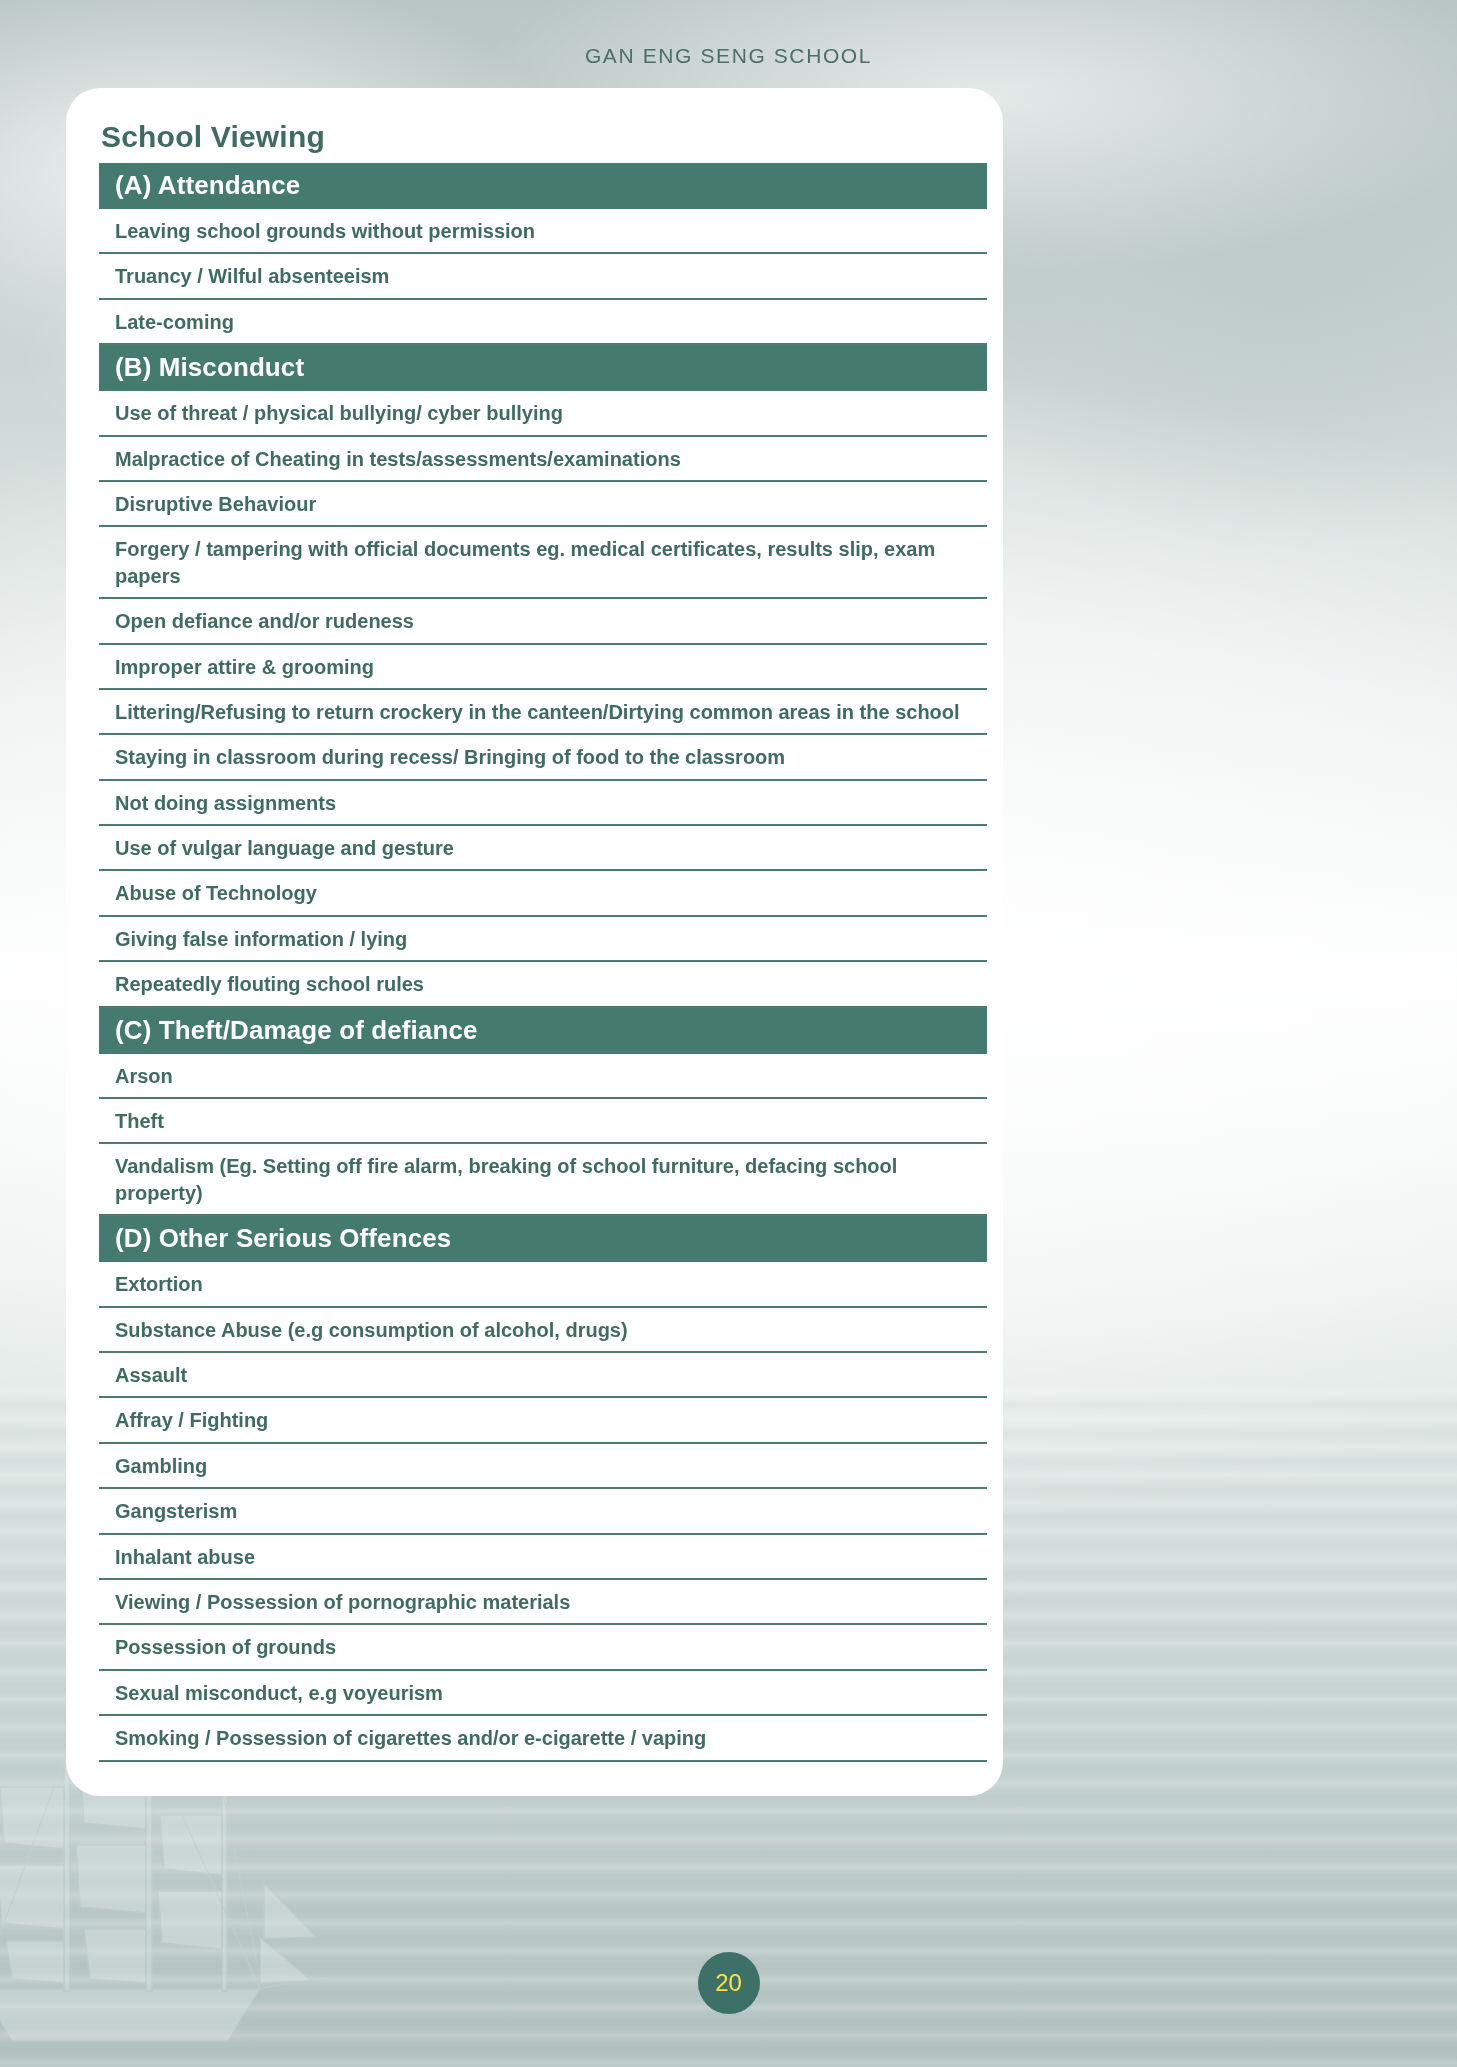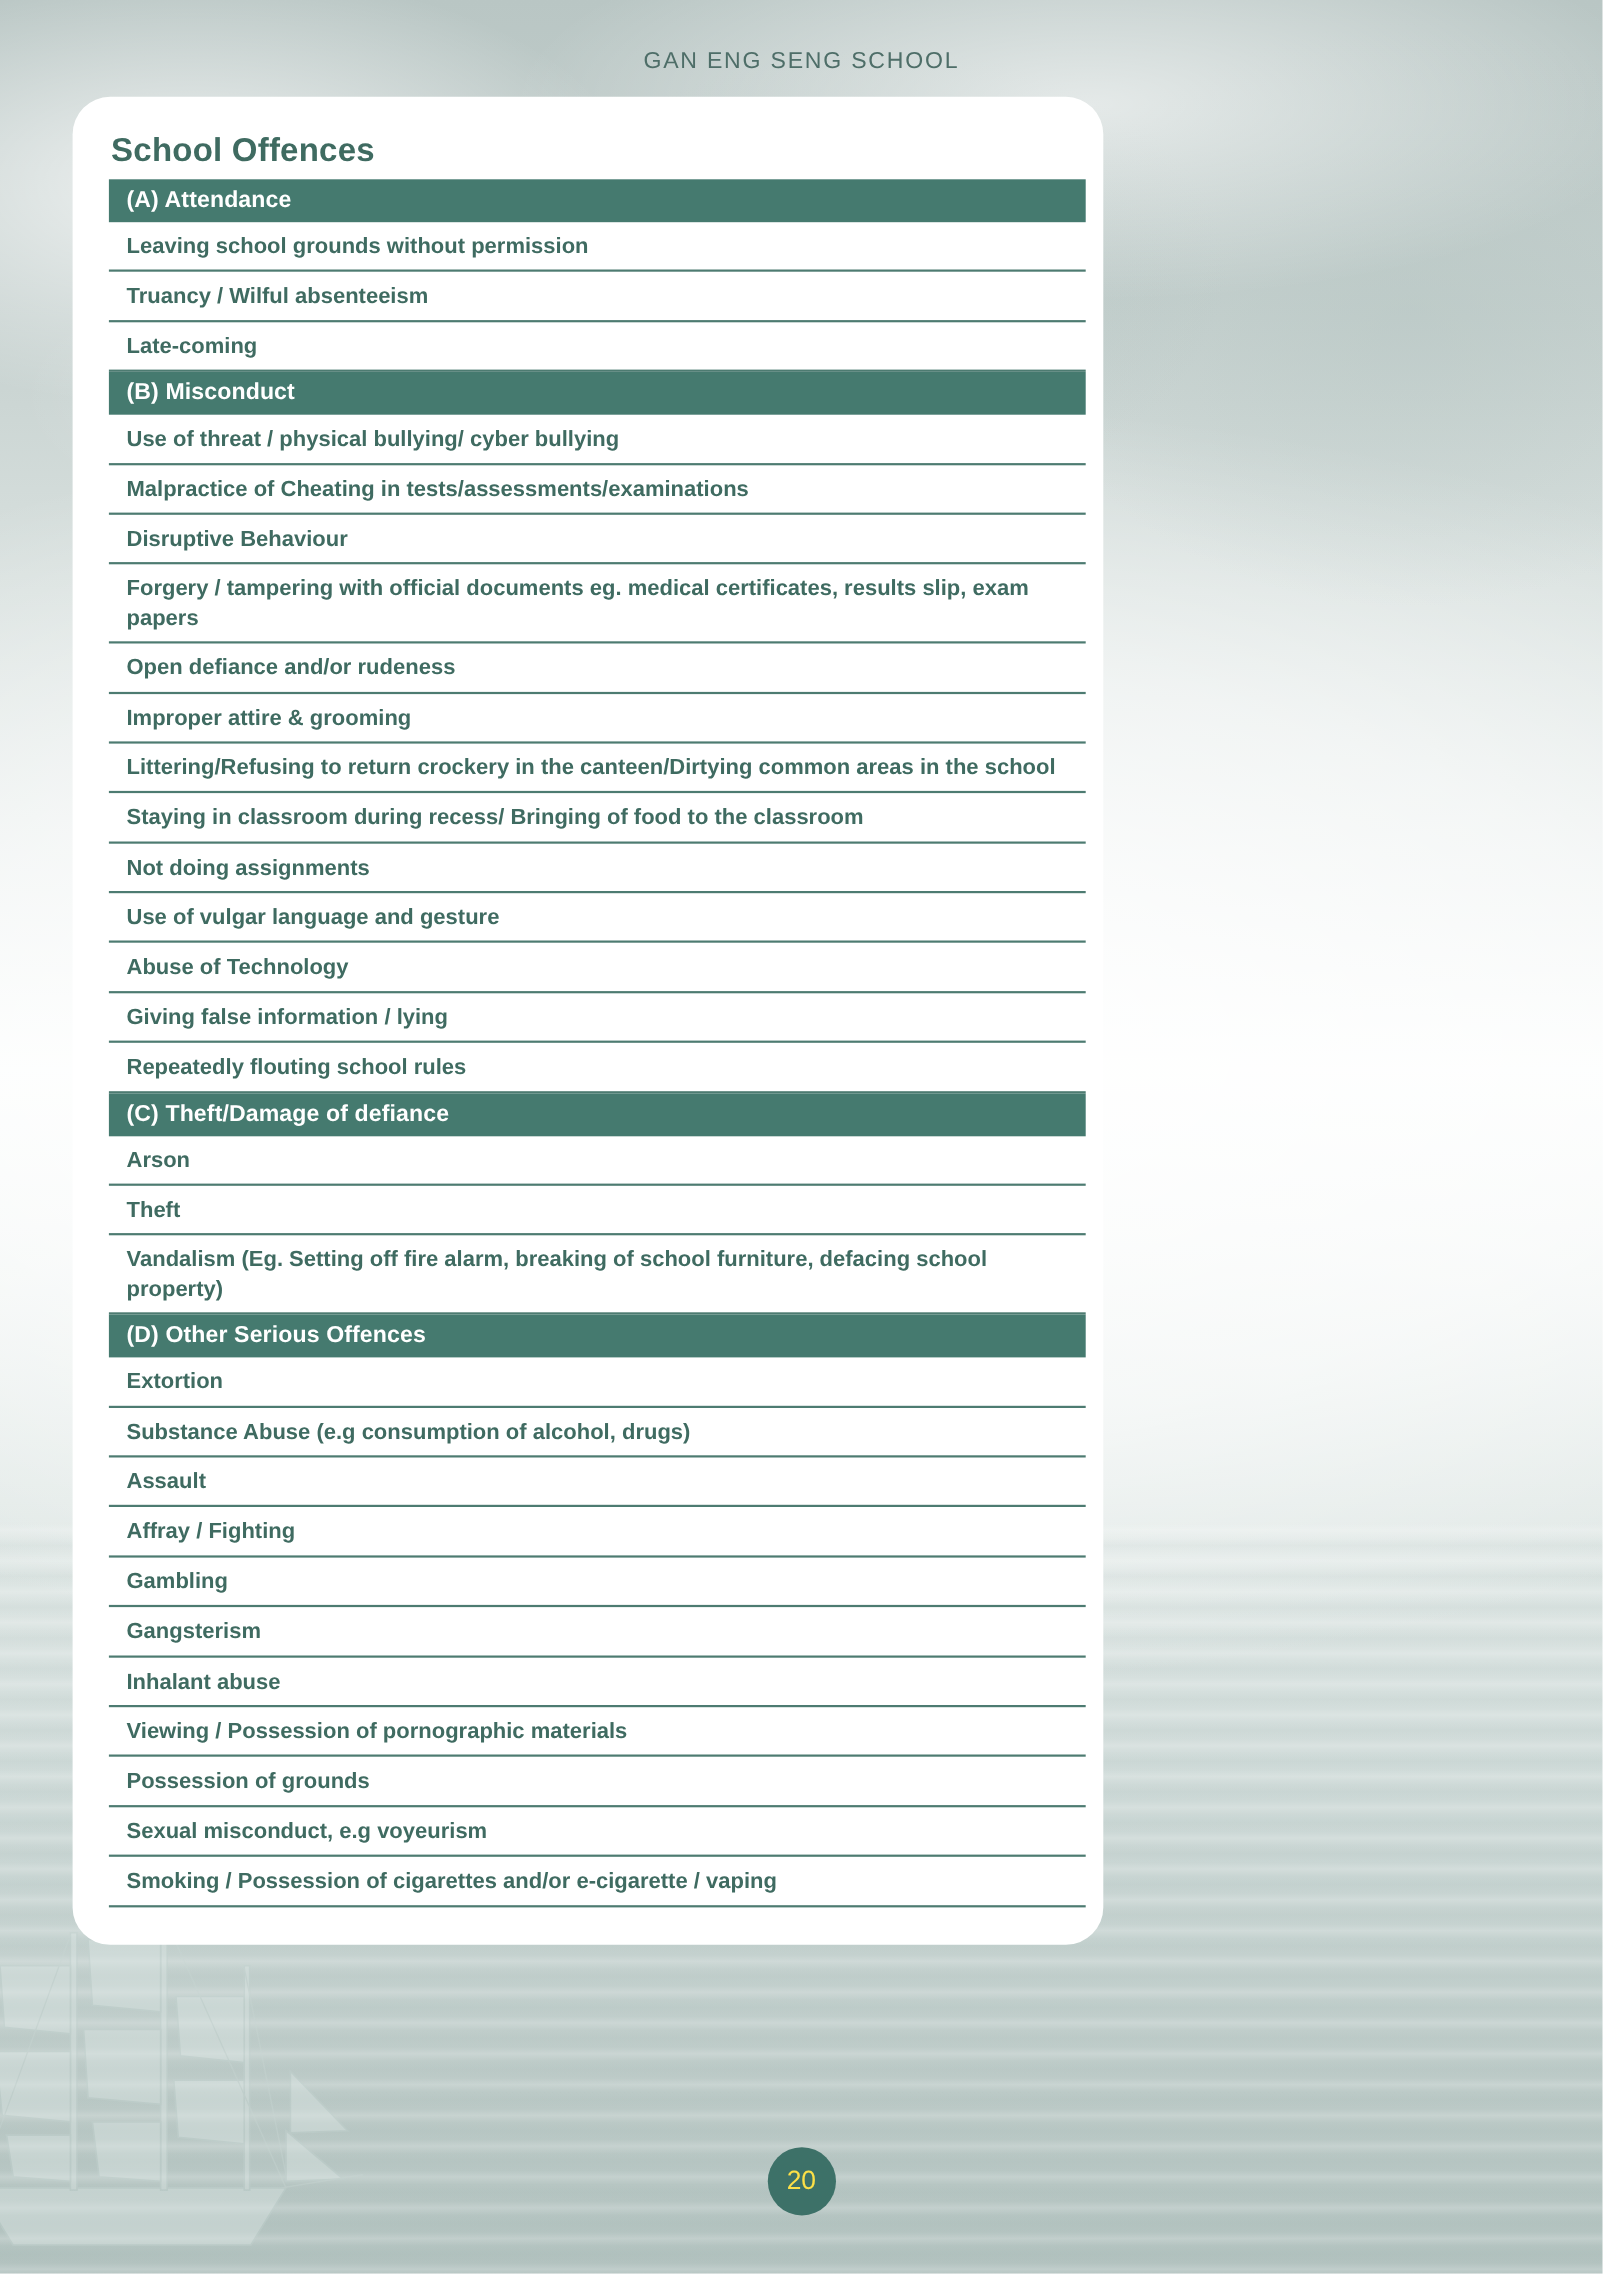--- a/index.html
+++ b/index.html
@@ -108,21 +108,21 @@
     font-size: 30px;
     font-weight: bold;
     color: #3f6b61;
     margin: 8px 0 9px 35px;
     letter-spacing: 0.2px;
   }
 
   .section-header {
     background: #457a6f;
     color: #ffffff;
-    font-size: 21px;
+    font-size: 26px;
     font-weight: bold;
     padding: 7px 0 8px 16px;
     margin: 0 16px 0 33px;
     letter-spacing: 0.1px;
   }
 
   .offence-row {
     font-size: 20px;
     color: #3f6b61;
     padding: 9px 22px 8px 16px;
@@ -184,21 +184,21 @@
     <line x1="104" y1="122" x2="20" y2="352"></line>
     <line x1="186" y1="98" x2="300" y2="352"></line>
     <line x1="262" y1="152" x2="300" y2="340"></line>
     <line x1="296" y1="352" x2="370" y2="340"></line>
   </g>
 </svg>
 
 <div id="running-head">GAN ENG SENG SCHOOL</div>
 
 <div id="content-card">
-  <h1 id="card-title">School Offences</h1>
+  <h1 id="card-title">School Viewing</h1>
   <div id="offence-list">
       <div class="section-header">(A) Attendance</div>
       <div class="offence-row">Leaving school grounds without permission</div>
       <div class="offence-row">Truancy / Wilful absenteeism</div>
       <div class="offence-row">Late-coming</div>
       <div class="section-header">(B) Misconduct</div>
       <div class="offence-row">Use of threat / physical bullying/ cyber bullying</div>
       <div class="offence-row">Malpractice of Cheating in tests/assessments/examinations</div>
       <div class="offence-row">Disruptive Behaviour</div>
       <div class="offence-row">Forgery / tampering with official documents eg. medical certificates, results slip, exam papers</div>

